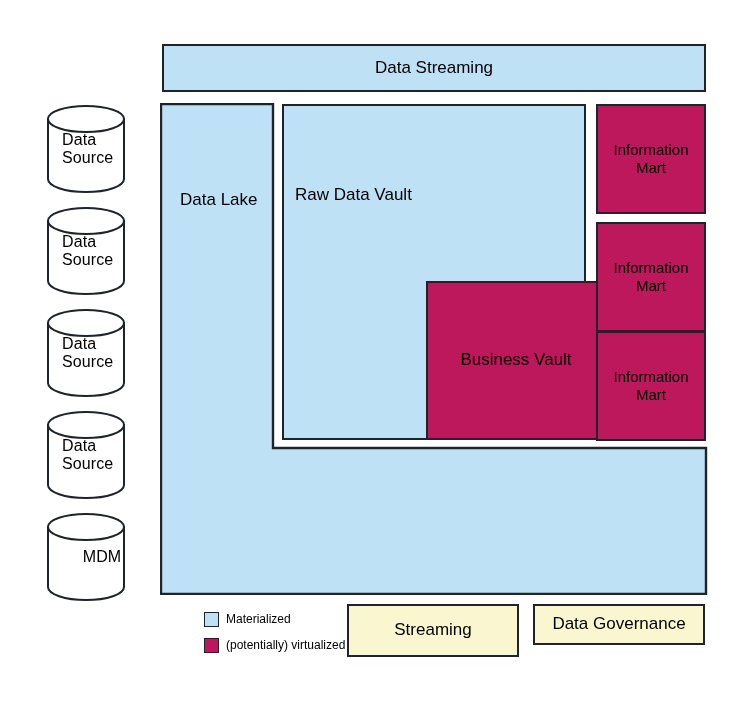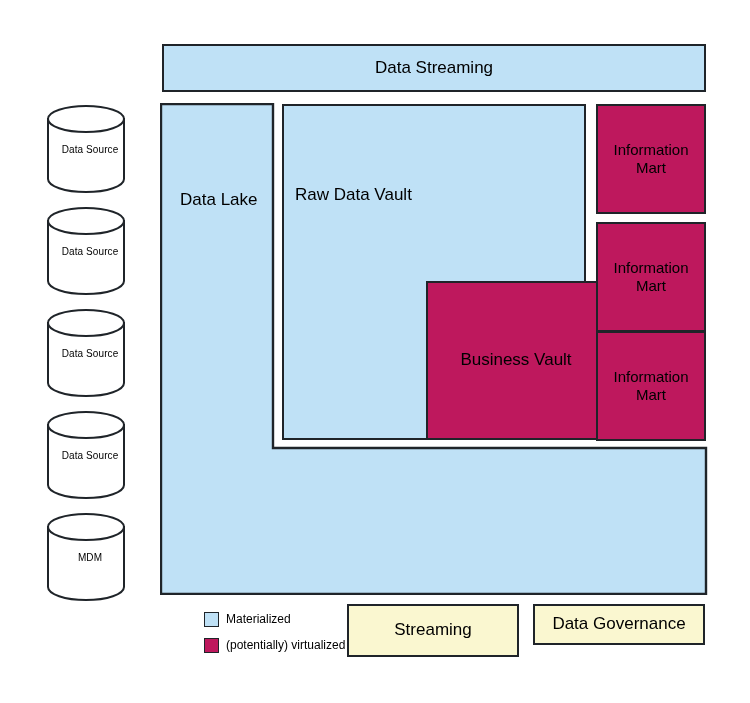--- a/index.html
+++ b/index.html
@@ -48,28 +48,28 @@
   }
   .cylinder svg {
     position: absolute;
     left: 0;
     top: 0;
     width: 80px;
     height: 88px;
   }
   .cyl-label {
     position: absolute;
-    left: 4px;
+    left: 16px;
     top: 0;
     width: 80px;
     height: 88px;
     display: flex;
     align-items: center;
     justify-content: center;
-    font-size: 10px;
+    font-size: 16px;
     letter-spacing: .1px;
     pointer-events: none;
   }
 
   
   .t-streaming { font-size: 17px; }
   .t-region    { font-size: 17px; }
   .t-mart      { font-size: 15px; }
   .t-bottom    { font-size: 17px; }
 

